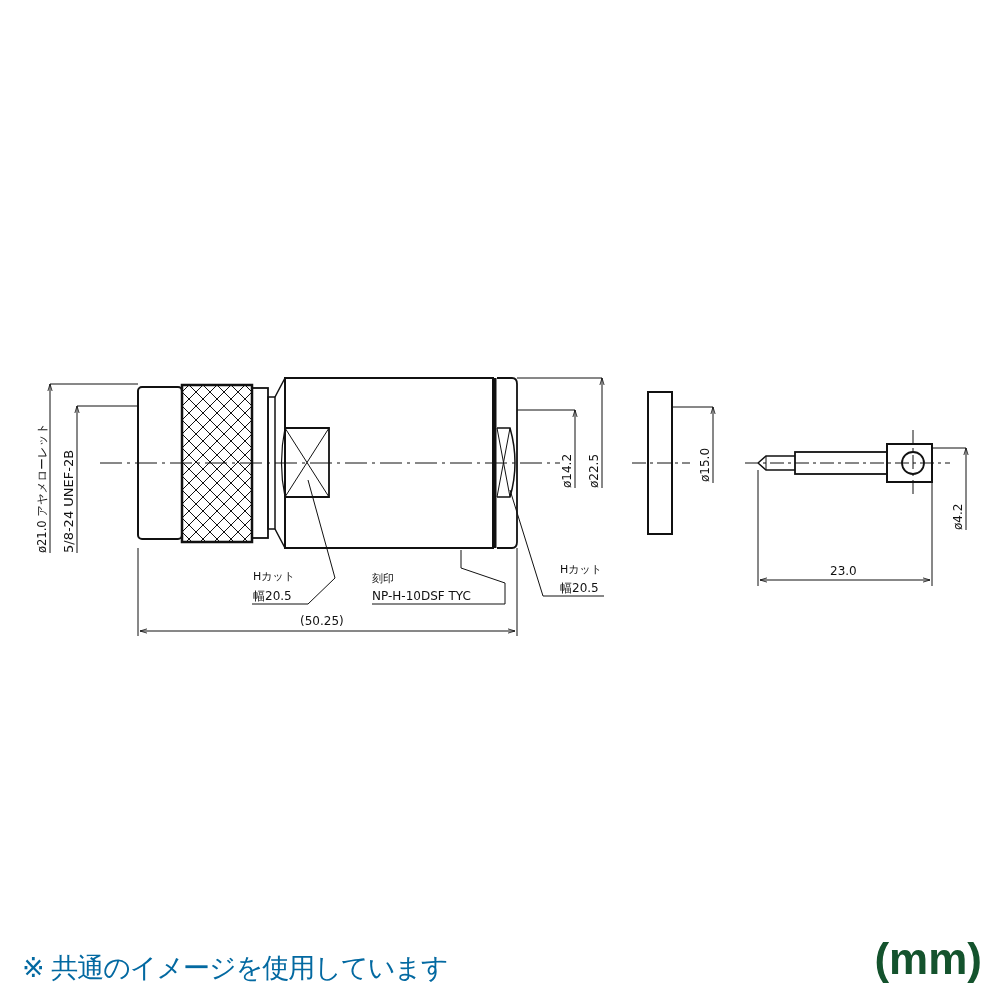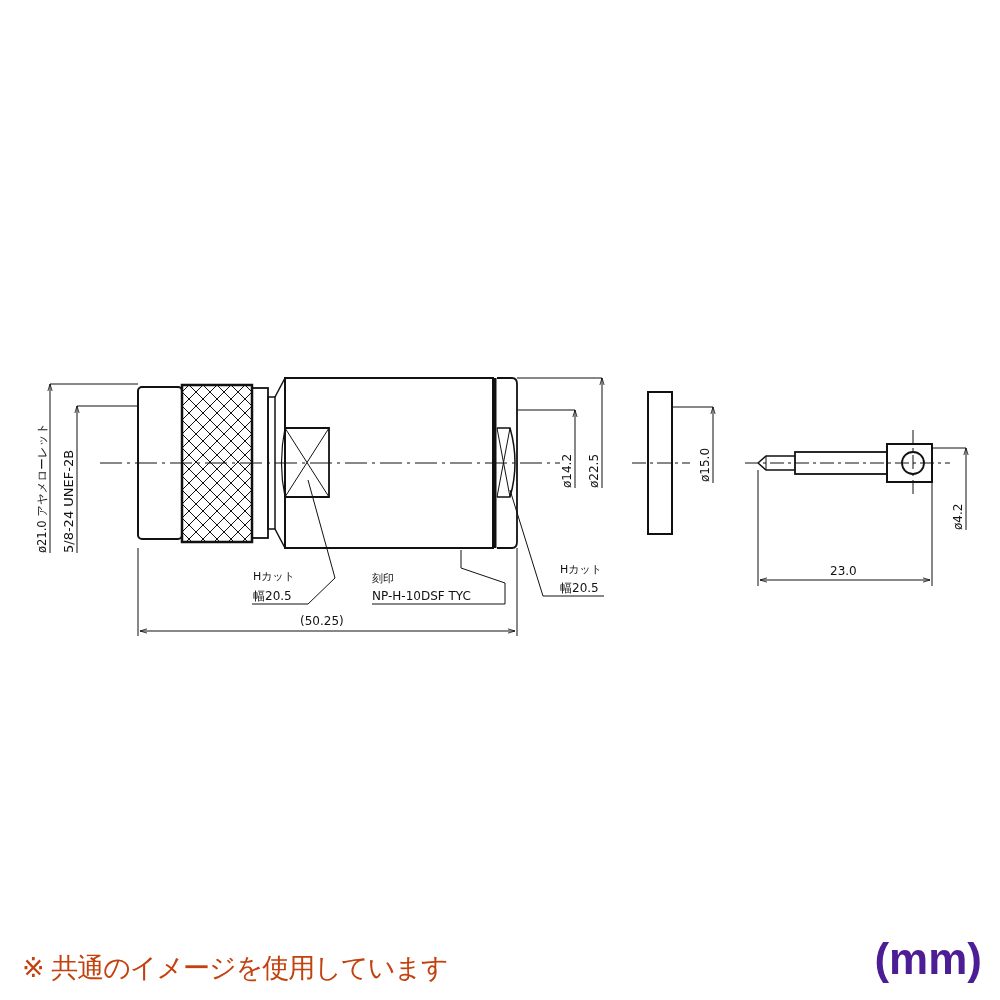--- a/index.html
+++ b/index.html
@@ -1,20 +1,20 @@
 <!DOCTYPE html>
 <html><head>
 <meta charset="utf-8">
 <style>
   html, body { margin: 0; padding: 0; background: #ffffff; }
   body { width: 1000px; height: 1000px; position: relative; overflow: hidden; font-family: "DejaVu Sans", sans-serif; }
   svg.drawing { position: absolute; left: 0; top: 0; }
   .lbl { font-family: "DejaVu Sans", sans-serif; font-size: 12px; fill: #111; }
-  .footer-note { position: absolute; left: 22px; top: 950px; font-size: 27px; color: #c2410c; font-family: "DejaVu Sans", sans-serif; letter-spacing: -1px; }
-  .footer-unit { position: absolute; right: 18px; top: 934px; font-size: 44px; font-weight: bold; color: #4c1d95; font-family: "Liberation Sans", sans-serif; }
+  .footer-note { position: absolute; left: 22px; top: 950px; font-size: 27px; color: #0369a1; font-family: "DejaVu Sans", sans-serif; letter-spacing: -1px; }
+  .footer-unit { position: absolute; right: 18px; top: 934px; font-size: 44px; font-weight: bold; color: #14532d; font-family: "Liberation Sans", sans-serif; }
 </style>
 </head>
 <body>
 
 <svg class="drawing" width="1000" height="1000" viewBox="0 0 1000 1000">
   <defs>
     <pattern id="knurl" width="14" height="14" patternUnits="userSpaceOnUse">
       <path d="M0,0 L14,14 M14,0 L0,14" stroke="#111" stroke-width="1"></path>
     </pattern>
     <marker id="arr" viewBox="0 0 10 10" refX="10" refY="5" markerWidth="7" markerHeight="7" orient="auto-start-reverse">

